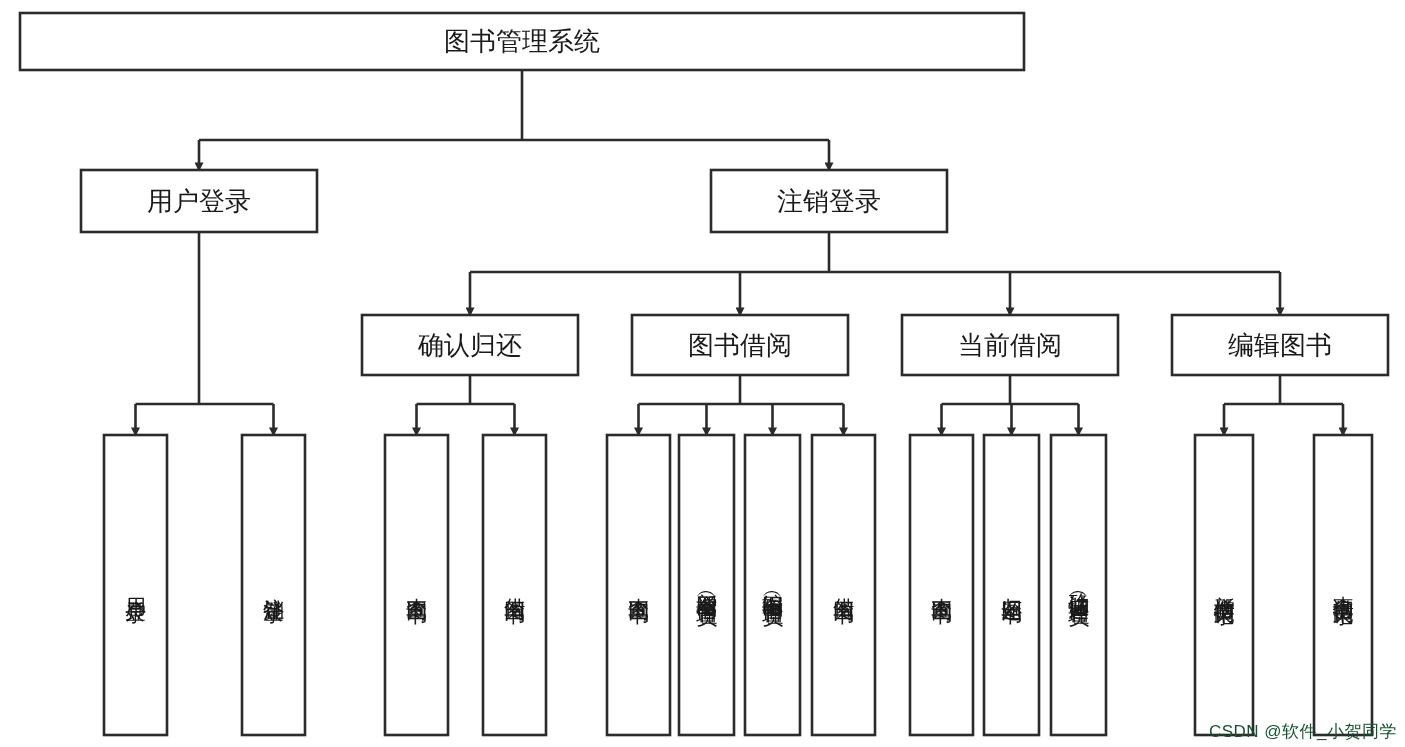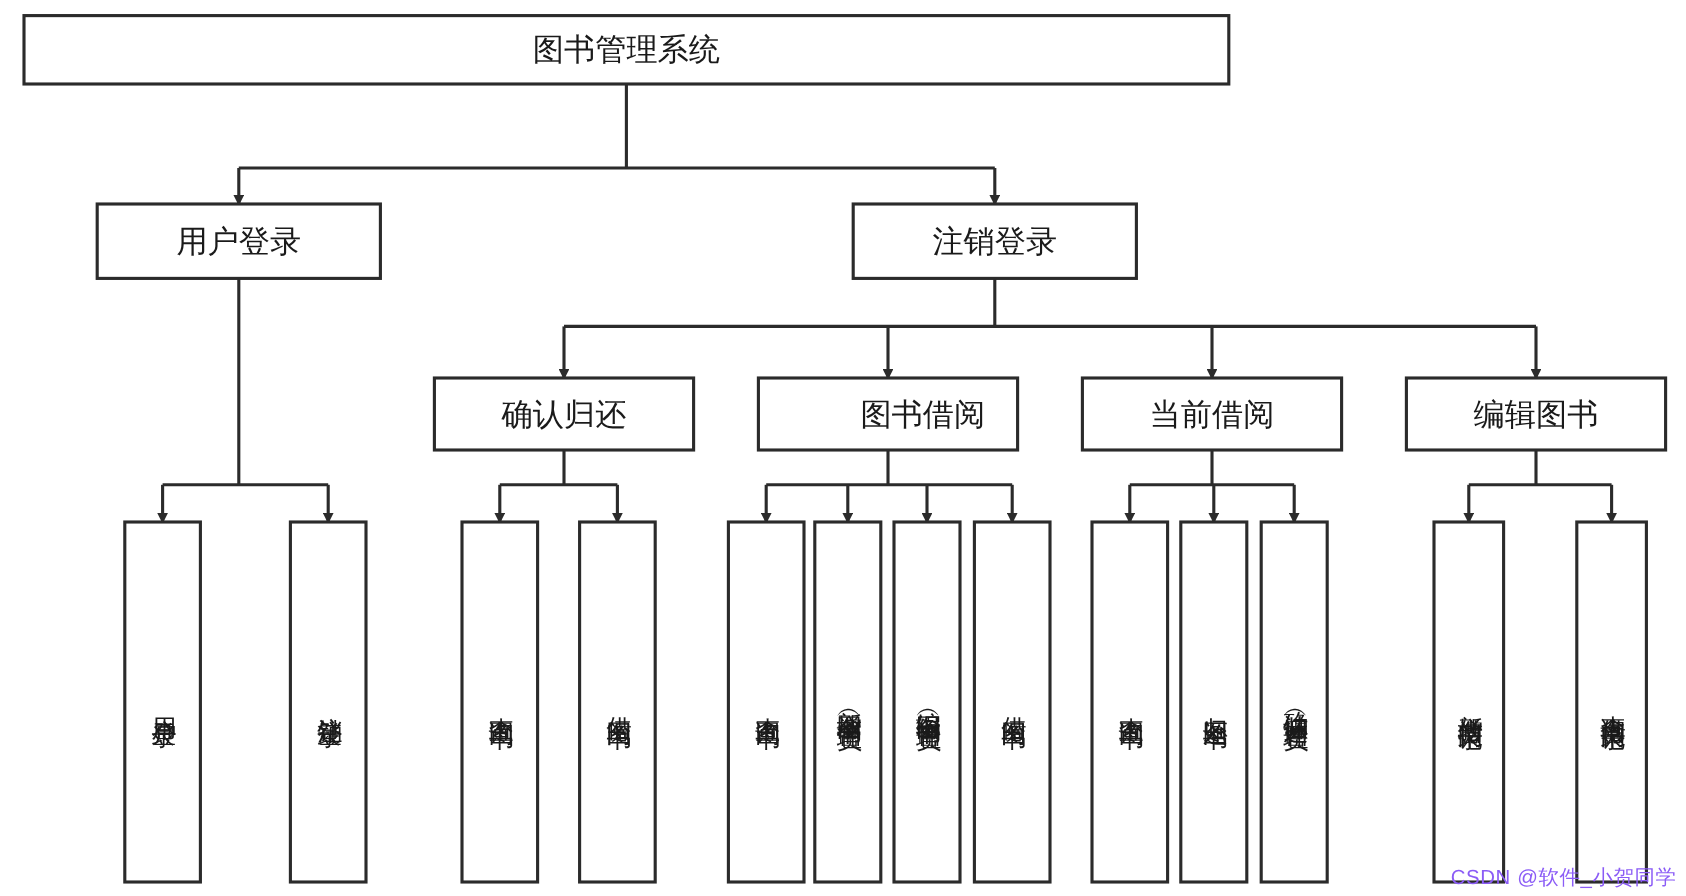--- a/index.html
+++ b/index.html
@@ -62,21 +62,21 @@
     color: #1a1a1a;
     white-space: nowrap;
     pointer-events: none;
   }
   .watermark {
     position: absolute;
     right: 8px;
     bottom: 4px;
     font-family: "Liberation Sans", "DejaVu Sans", sans-serif;
     font-size: 17px;
-    color: #8b5cf6;
+    color: #14532d;
     letter-spacing: 0.5px;
     white-space: nowrap;
     user-select: none;
     margin-left: 40px;
   }
 </style>
 </head>
 <body>
 
 <div id="diagram-root">
@@ -145,21 +145,21 @@
         <rect class="node-box" x="1195" y="435" width="58" height="300"></rect>
         <rect class="node-box" x="1314" y="435" width="58" height="300"></rect>
       </g>
   </svg>
 
   <div id="labels-layer">
       <div class="hlabel-wrap" style="left: 20px; top: 13px; width: 1004px; height: 57px;">图书管理系统</div>
       <div class="hlabel-wrap" style="left: 81px; top: 170px; width: 236px; height: 62px;">用户登录</div>
       <div class="hlabel-wrap" style="left: 711px; top: 170px; width: 236px; height: 62px;">注销登录</div>
       <div class="hlabel-wrap" style="left: 362px; top: 315px; width: 216px; height: 60px;">确认归还</div>
-      <div class="hlabel-wrap" style="left: 632px; top: 315px; width: 216px; height: 60px; margin-left: 29px;">图书借阅</div>
+      <div class="hlabel-wrap" style="left: 632px; top: 315px; width: 216px; height: 60px;">图书借阅</div>
       <div class="hlabel-wrap" style="left: 902px; top: 315px; width: 216px; height: 60px;">当前借阅</div>
       <div class="hlabel-wrap" style="left: 1172px; top: 315px; width: 216px; height: 60px;">编辑图书</div>
       <div class="vlabel-wrap" style="left: 104px; top: 435px; width: 63px; height: 300px;">用户登录</div>
       <div class="vlabel-wrap" style="left: 242px; top: 435px; width: 63px; height: 300px;">注销登录</div>
       <div class="vlabel-wrap" style="left: 385px; top: 435px; width: 63px; height: 300px;">查询图书</div>
       <div class="vlabel-wrap" style="left: 483px; top: 435px; width: 63px; height: 300px;">借阅图书</div>
       <div class="vlabel-wrap" style="left: 607px; top: 435px; width: 63px; height: 300px;">查询图书</div>
       <div class="vlabel-wrap" style="left: 679px; top: 435px; width: 55px; height: 300px;">新增图书（管理员）</div>
       <div class="vlabel-wrap" style="left: 745px; top: 435px; width: 55px; height: 300px;">编辑图书（管理员）</div>
       <div class="vlabel-wrap" style="left: 812px; top: 435px; width: 63px; height: 300px;">借阅图书</div>

